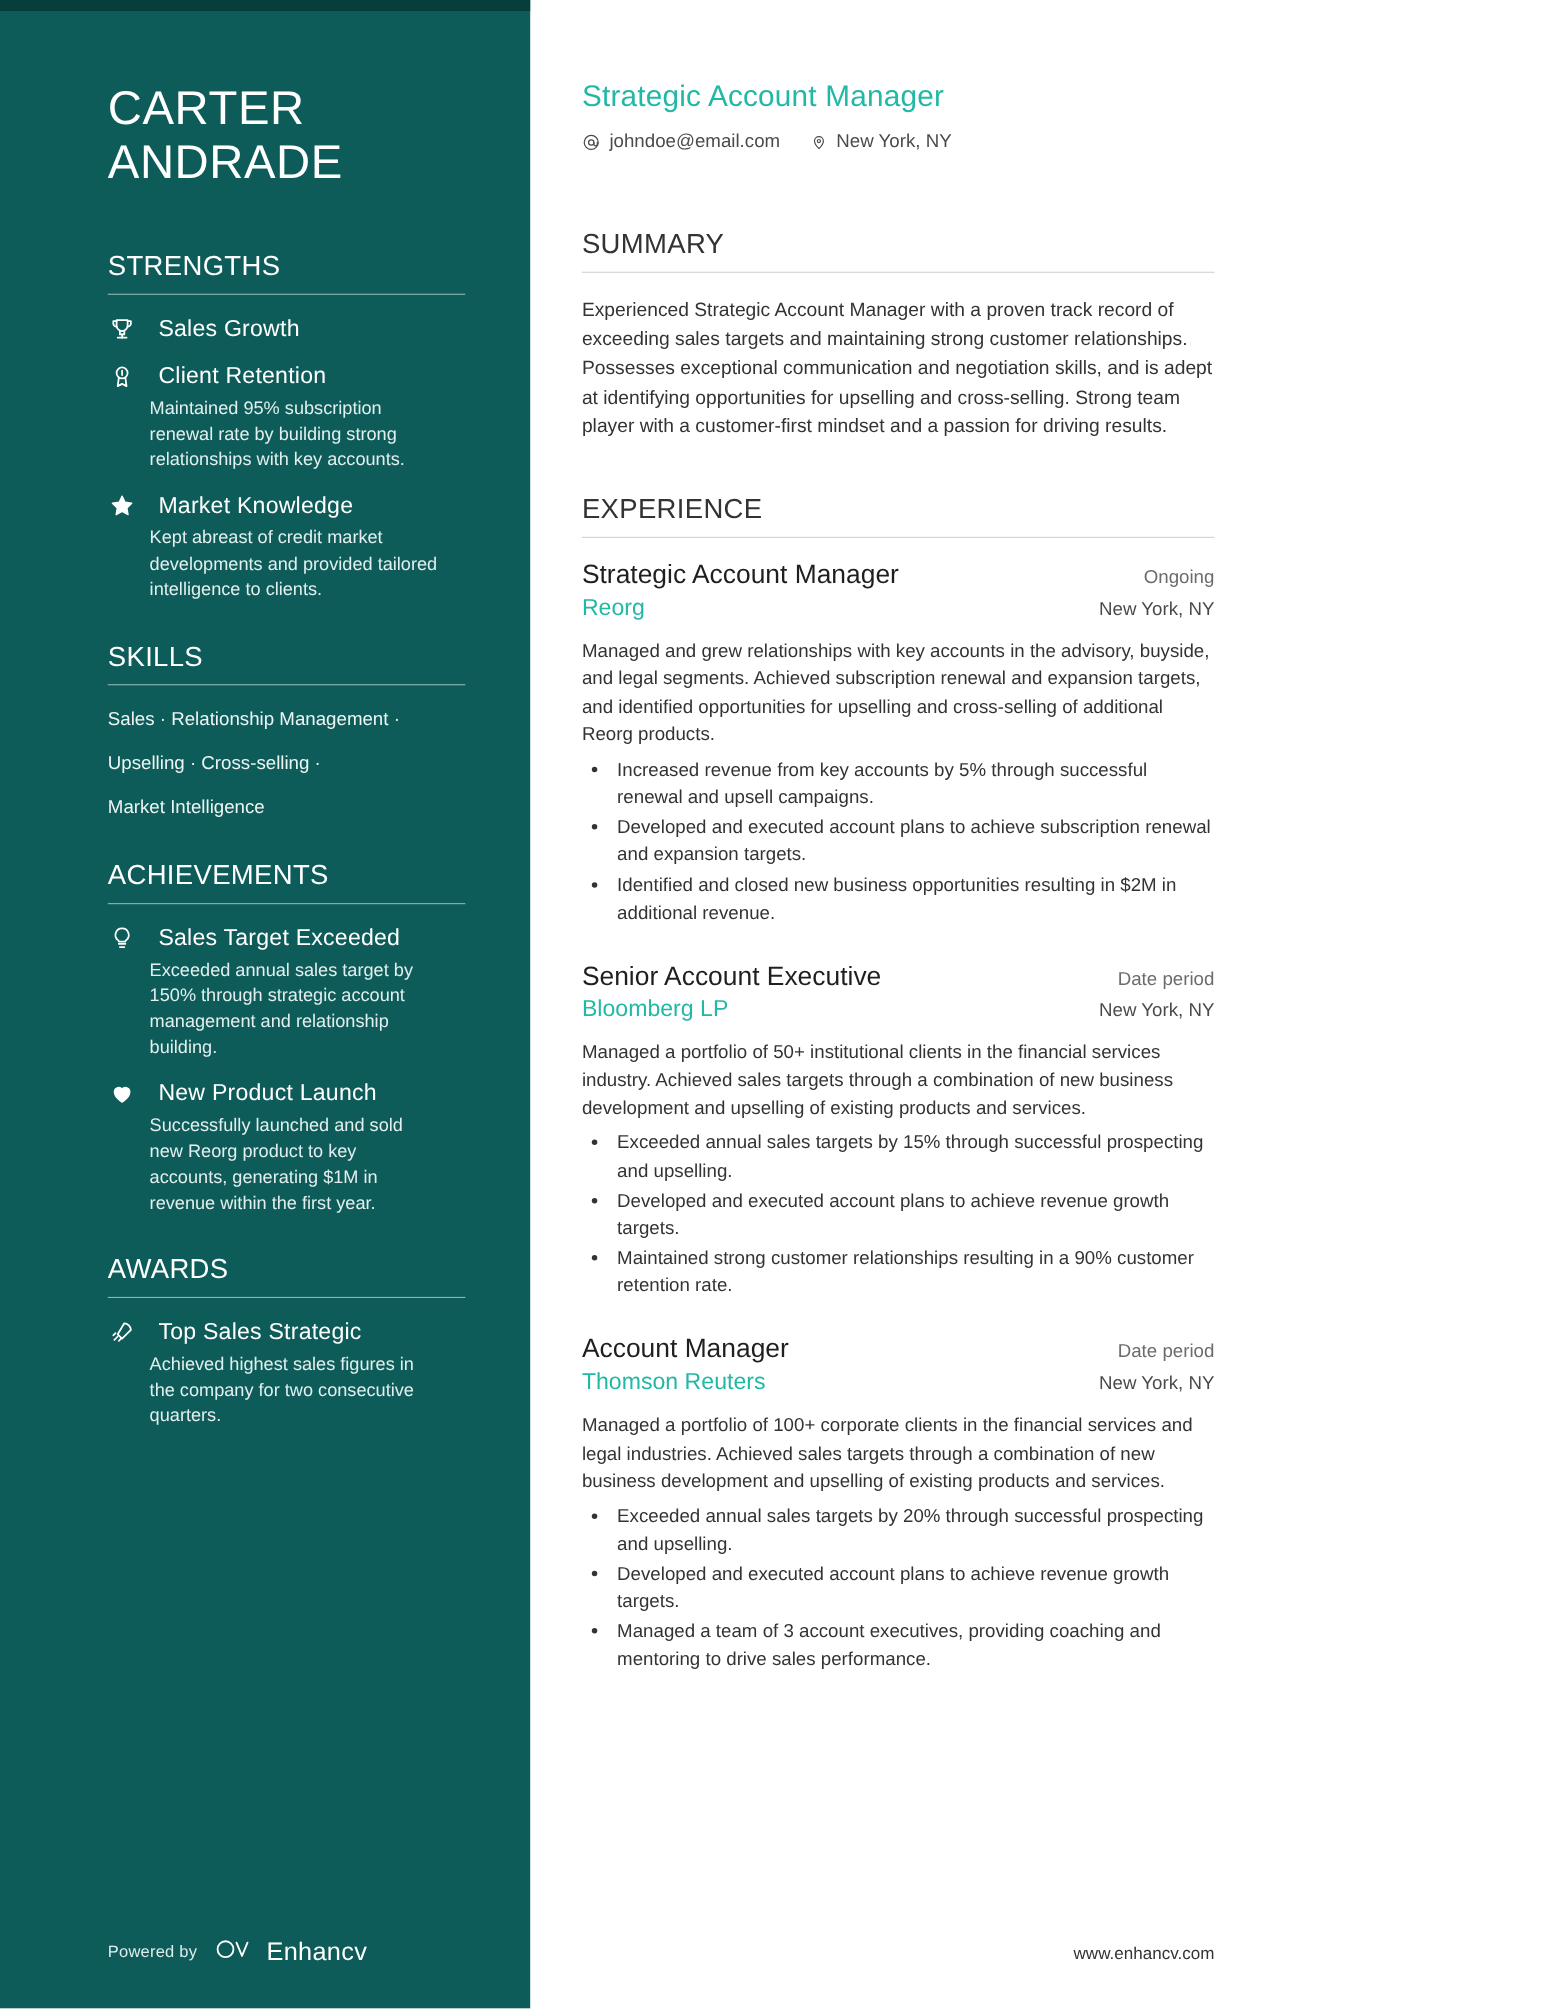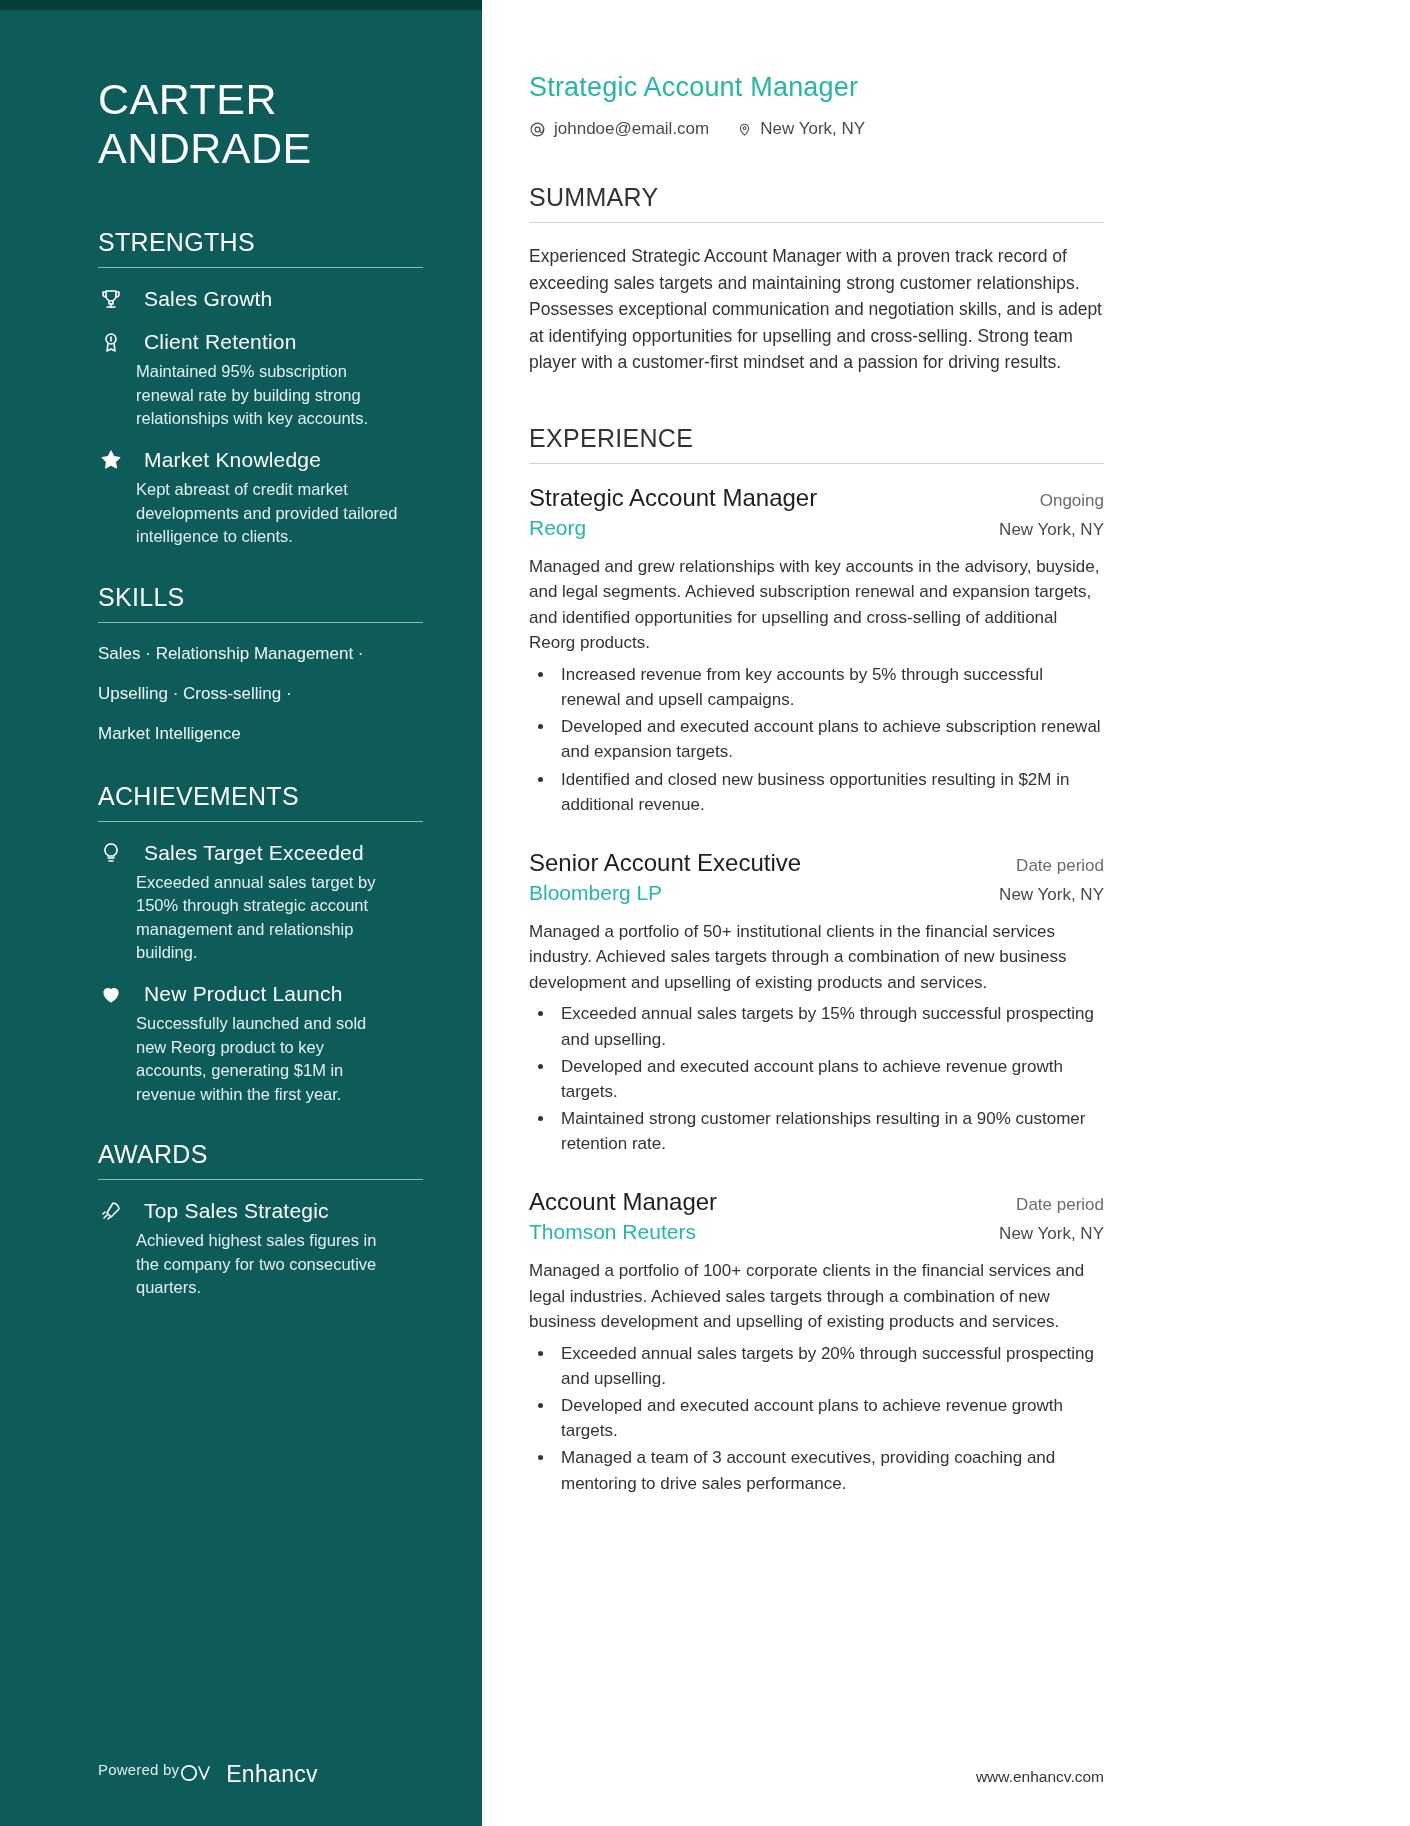--- a/index.html
+++ b/index.html
@@ -90,20 +90,22 @@
     font-size: 17px;
     line-height: 1.55;
     color: #eef6f5;
     margin-bottom: 14px;
   }
   .footer-brand {
     position: absolute;
     bottom: 38px;
     left: 98px;
     display: flex;
+    align-items: center;
+    gap: 16px;
   }
   .powered {
     font-size: 15px;
     color: #dfeceb;
     letter-spacing: .2px;
   }
   .brandmark {
     display: flex;
     align-items: center;
     gap: 9px;
@@ -125,21 +127,21 @@
     font-weight: 400;
     letter-spacing: .2px;
     margin-bottom: 16px;
   }
   .contact-row {
     display: flex;
     align-items: center;
     gap: 28px;
     color: #4a4a4a;
     font-size: 17px;
-    margin-bottom: 44px;
+    margin-bottom: 69px;
   }
   .contact-item { display: flex; align-items: center; gap: 8px; }
   .contact-item svg { display: block; }
   .main-h {
     font-size: 25px;
     color: #333333;
     font-weight: 400;
     letter-spacing: .3px;
     margin-bottom: 10px;
   }

